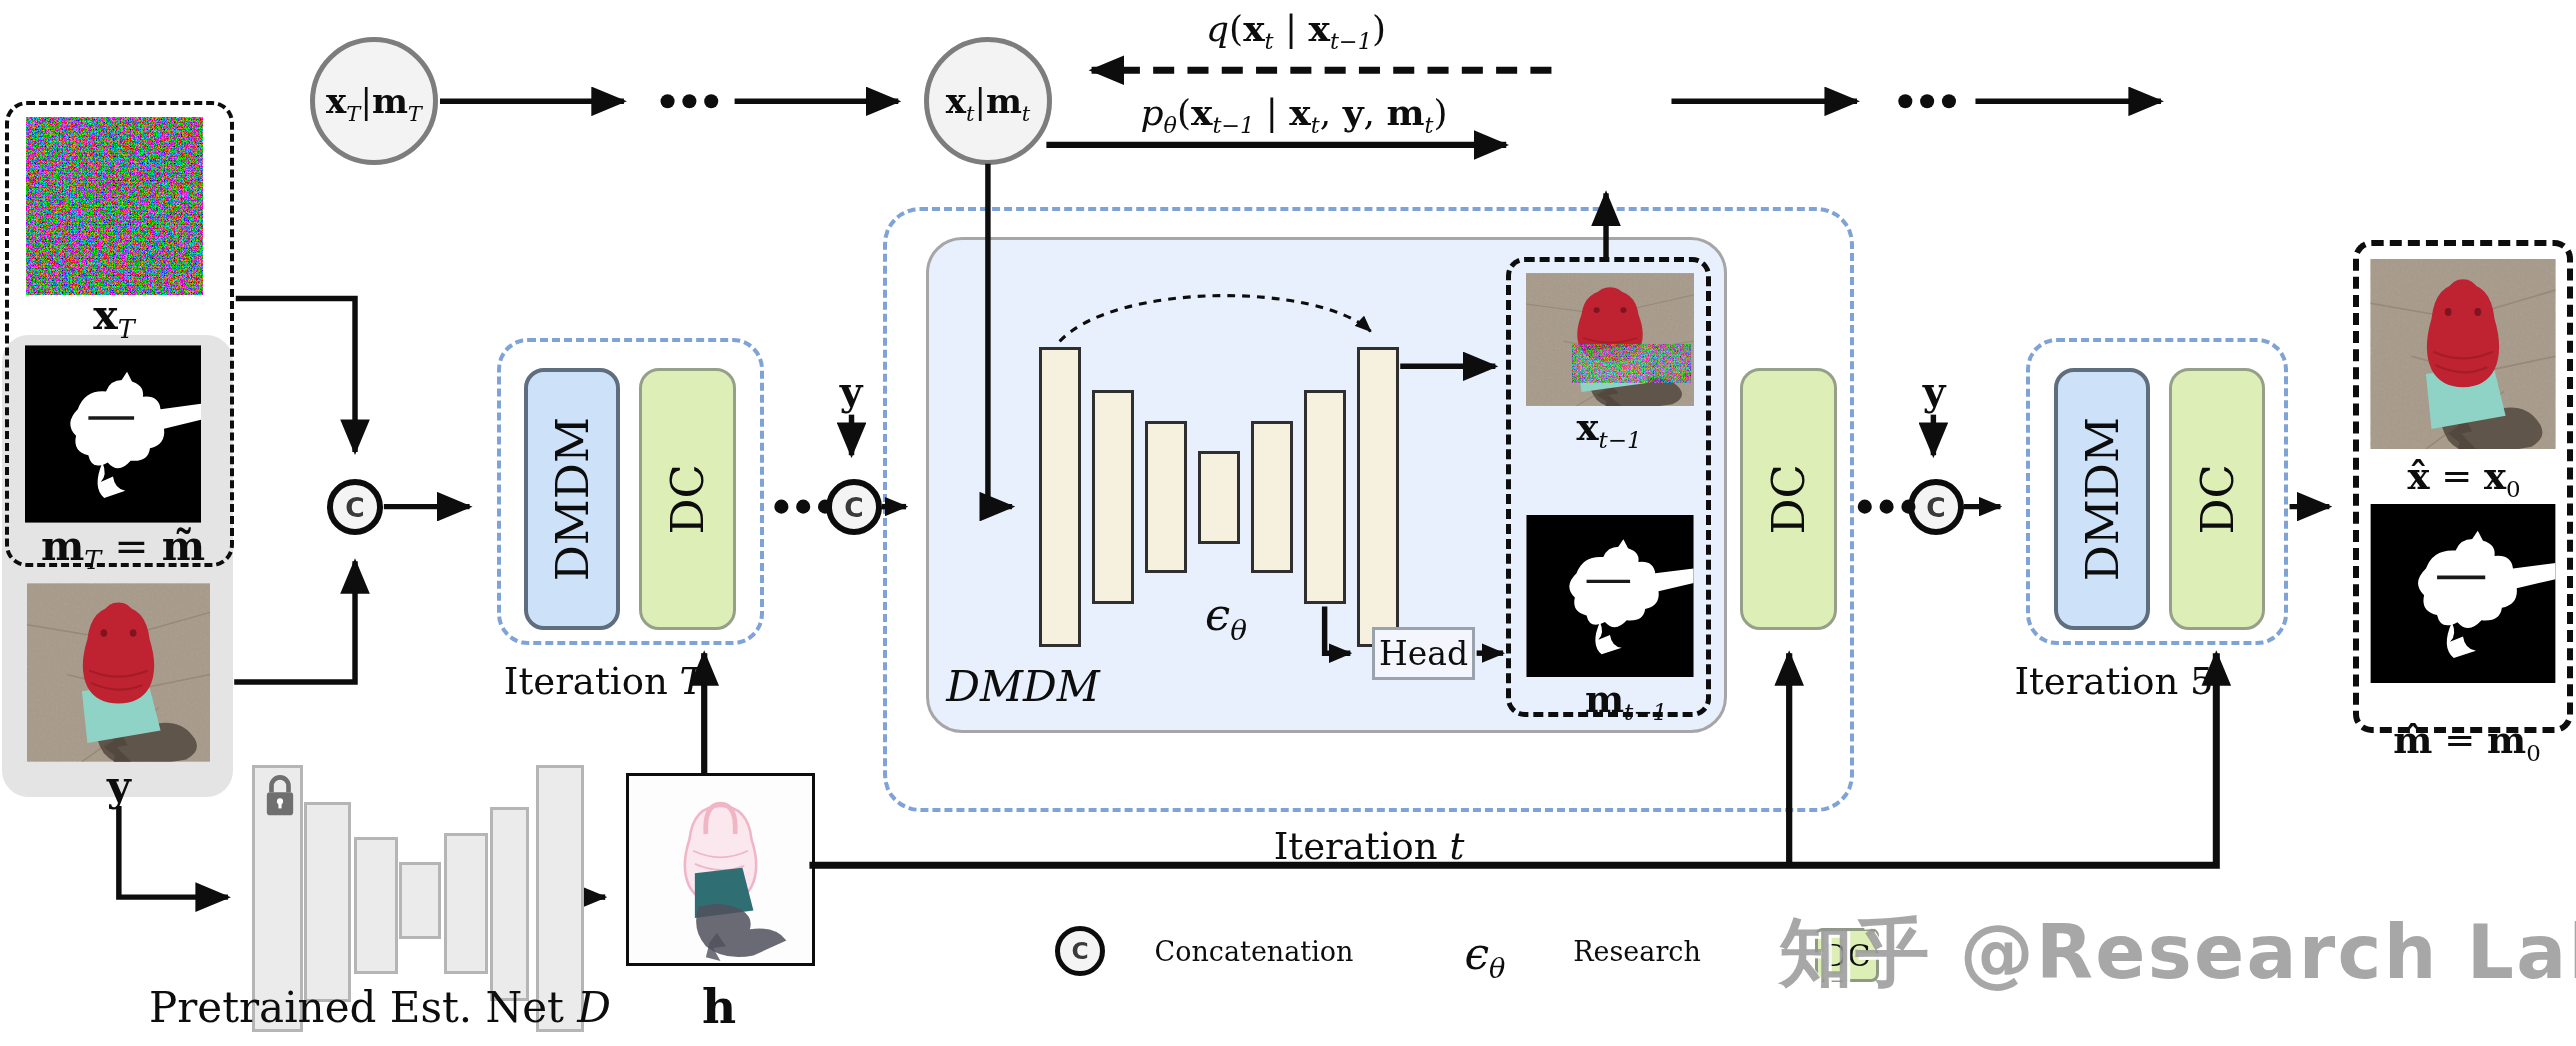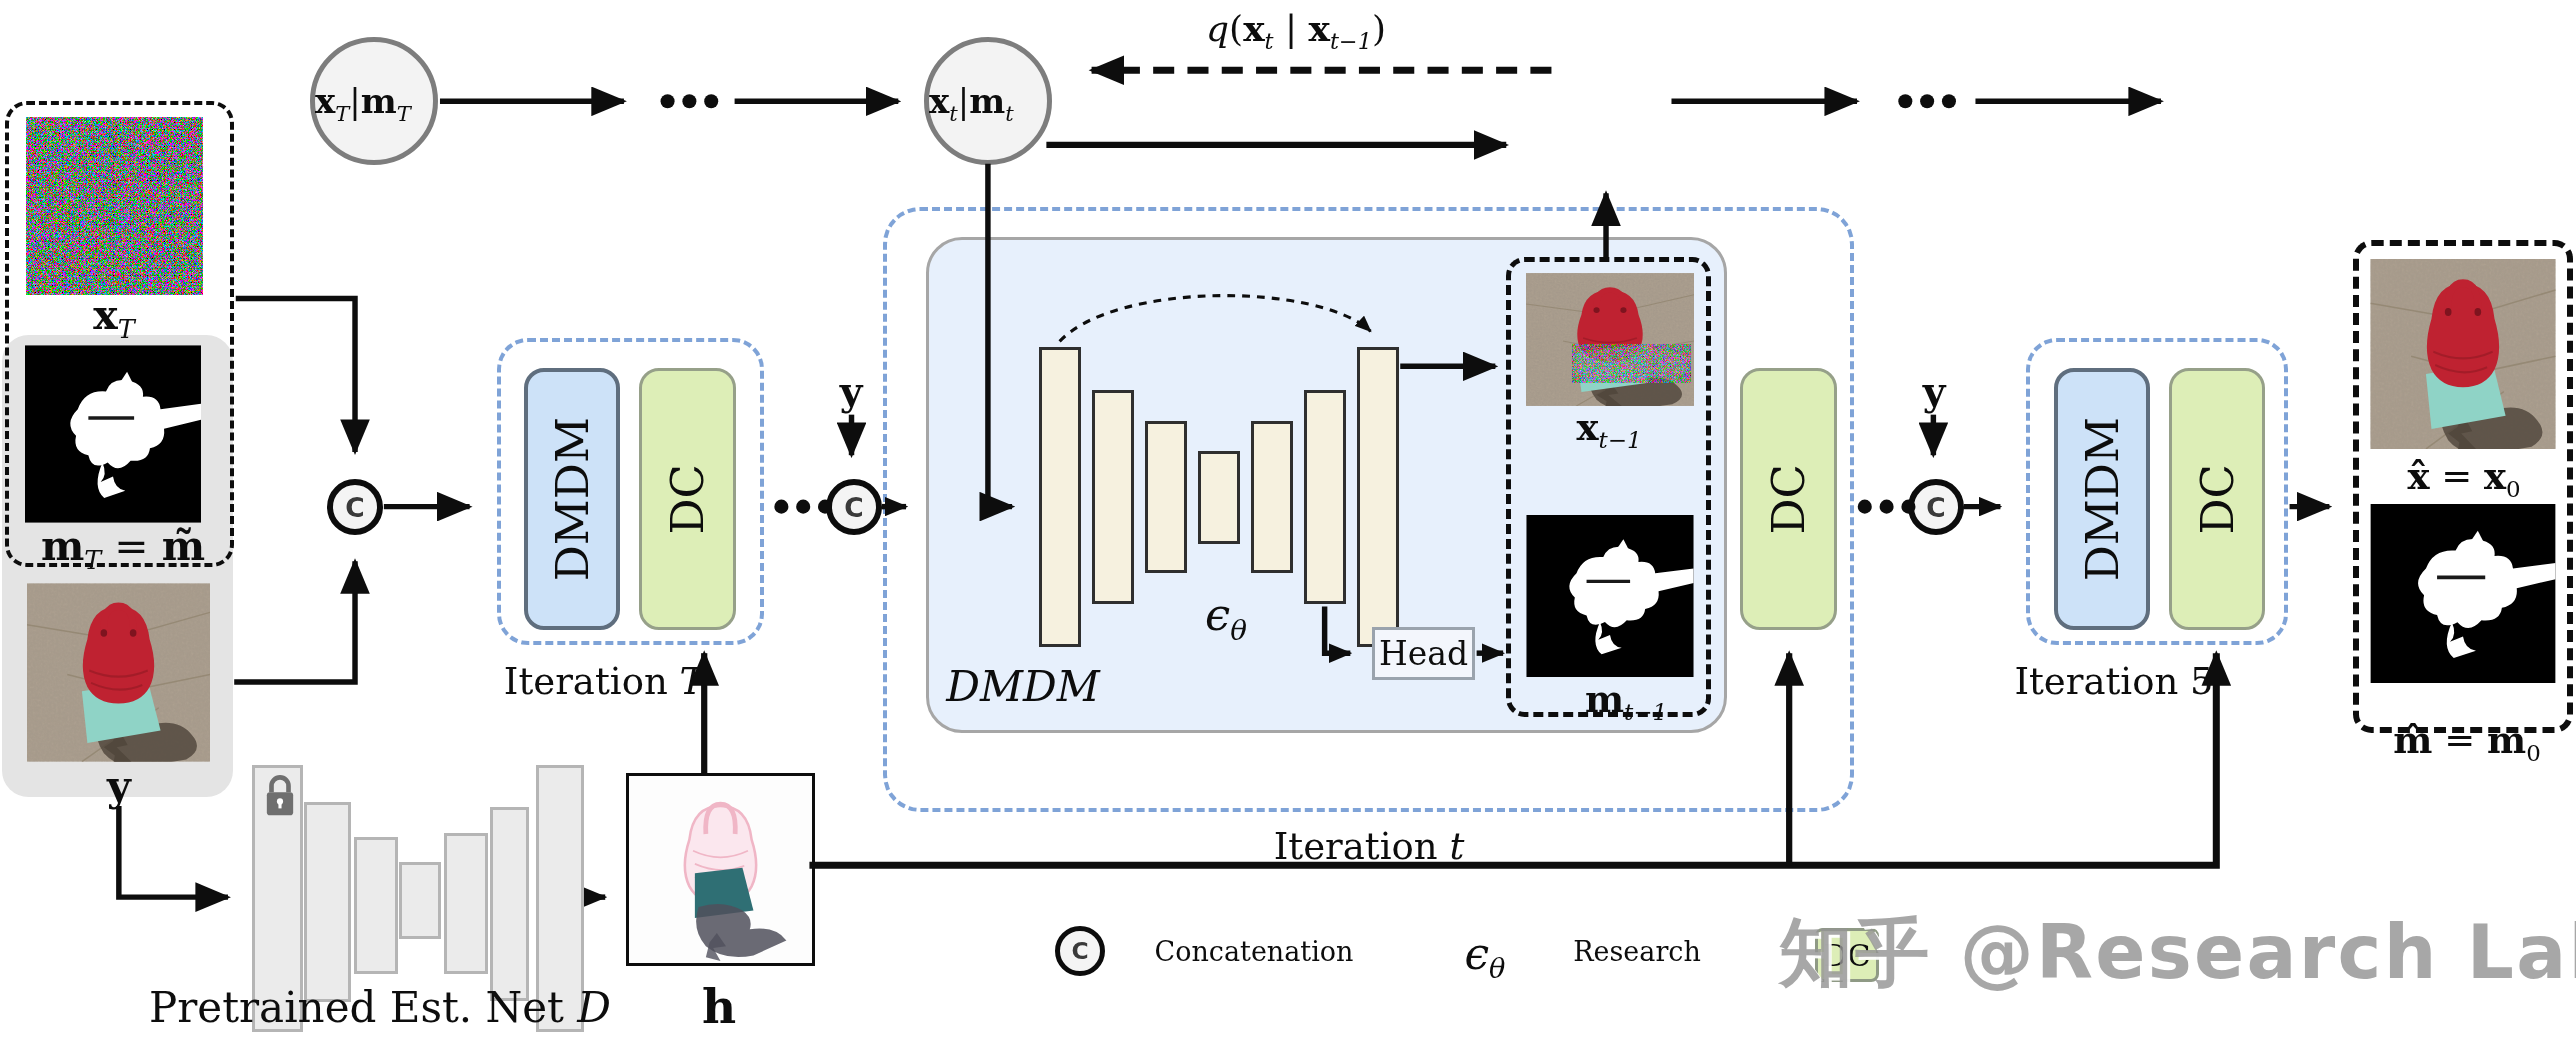--- a/index.html
+++ b/index.html
@@ -4,21 +4,21 @@
 <style>
   html,body{margin:0;padding:0;background:#fff}
   .canvas{position:relative;width:2576px;height:1046px;background:#fff;overflow:hidden;
           font-family:"DejaVu Serif","Liberation Serif",serif;color:#0d0d0d}
   .abs{position:absolute}
   .lbl{position:absolute;transform:translate(-50%,-50%);white-space:nowrap;color:#0d0d0d;z-index:30;text-align:center}
   .bf{font-weight:bold}
   .it{font-style:italic}
   sub{font-size:.62em;line-height:0}
   .node{position:absolute;width:128px;height:128px;border:5.5px solid #7d7d7d;border-radius:50%;
-        background:#f3f3f3;display:flex;align-items:center;justify-content:flex-start;
+        background:#f3f3f3;display:flex;align-items:center;justify-content:center;
         font-size:34px;z-index:20;box-sizing:border-box}
   .ccirc{position:absolute;background:#f4f4f4;border:6.2px solid #0c0c0c;border-radius:50%;
          display:flex;align-items:center;justify-content:center;font-weight:bold;
          font-family:"DejaVu Sans","Liberation Sans",sans-serif;color:#3a3a3a;z-index:25;box-sizing:border-box}
   .dashedblue{position:absolute;border:4.7px dashed #7fa3d7;border-radius:36px;z-index:8;box-sizing:border-box}
   .dashedblack{position:absolute;border:5.5px dashed #0d0d0d;border-radius:18.7px;z-index:12;box-sizing:border-box}
   .bluebox{position:absolute;background:#e7f0fc;border:3.1px solid #a6a6a6;border-radius:36px;z-index:9;box-sizing:border-box}
   .dmdm{position:absolute;background:#cde2f8;border:4.7px solid #5f6e7e;border-radius:20px;z-index:15;
         display:flex;align-items:center;justify-content:center;box-sizing:border-box}
   .dc{position:absolute;background:#ddeeb7;border:3.9px solid #96a089;border-radius:20px;z-index:15;
@@ -114,20 +114,21 @@
   <div class="lbl" style="left:119px;top:786px;font-size:41px"><span class="bf">y</span></div>
 
   <div class="node" style="left:310px;top:37px">
     <span><span class="bf">x</span><sub class="it">T</sub><span>|</span><span class="bf">m</span><sub class="it">T</sub></span>
     </div>
   <div class="node" style="left:924px;top:37px">
     <span><span class="bf">x</span><sub class="it">t</sub><span>|</span><span class="bf">m</span><sub class="it">t</sub></span>
     </div>
 
   <div class="lbl" style="left:1296px;top:28px;font-size:36px"><span class="it">q</span><span>(</span><span class="bf">x</span><sub class="it">t</sub><span> | </span><span class="bf">x</span><sub class="it">t−1</sub><span>)</span></div>
+  <div class="lbl" style="left:1294px;top:112px;font-size:36px"><span class="it">p</span><sub class="it">θ</sub><span>(</span><span class="bf">x</span><sub class="it">t−1</sub><span> | </span><span class="bf">x</span><sub class="it">t</sub><span>, </span><span class="bf">y</span><span>, </span><span class="bf">m</span><sub class="it">t</sub><span>)</span></div>
 
   <div class="dashedblue" style="left:497px;top:338px;width:267px;height:307px;border-radius:31px"></div>
   <div class="dmdm" style="left:524px;top:368px;width:96px;height:262px">
     <span class="vtext">DMDM</span>
     </div>
   <div class="dc" style="left:639px;top:368px;width:97px;height:262px">
     <span class="vtext">DC</span>
     </div>
   <div class="lbl" style="left:604px;top:681px;font-size:37px"><span>Iteration </span><span class="it">T</span></div>
 

